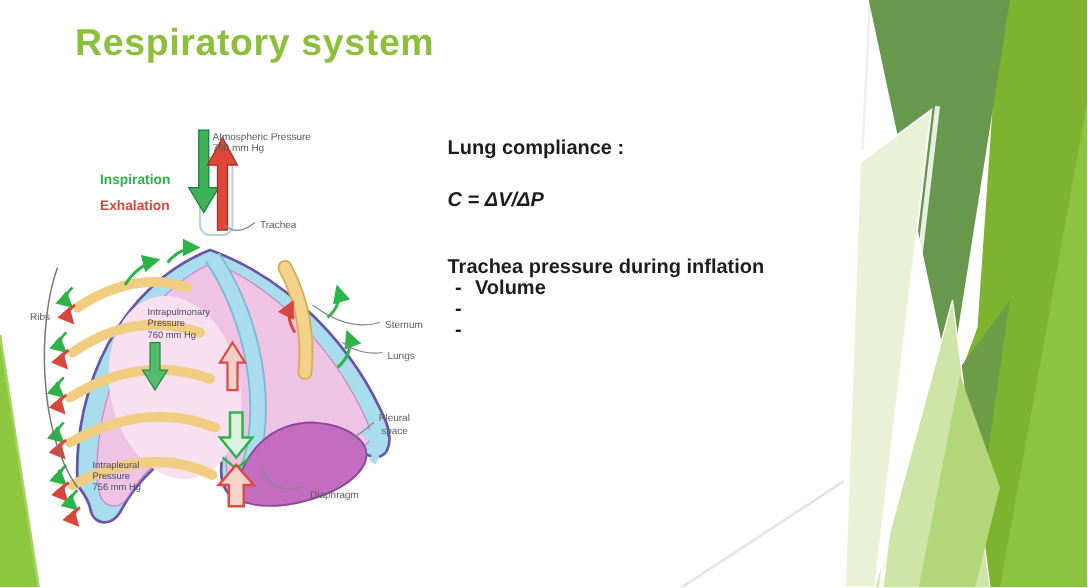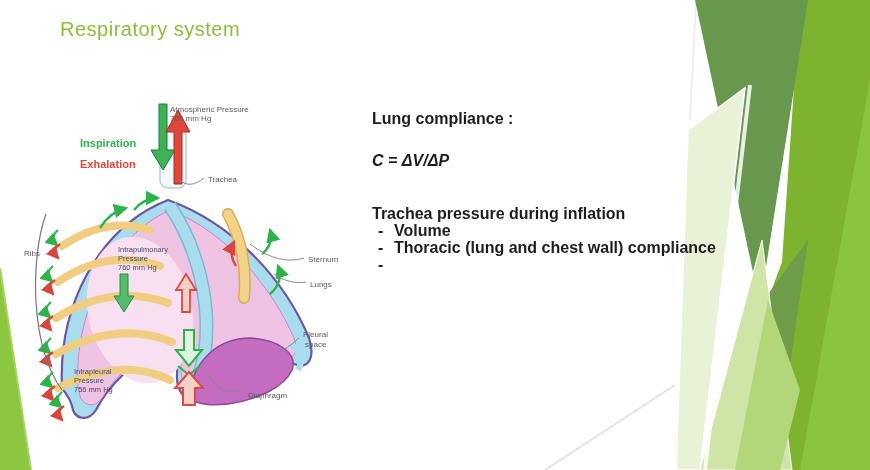--- a/index.html
+++ b/index.html
@@ -2,25 +2,25 @@
 <html><head>
 <meta charset="utf-8">
 <style>
   html,body{margin:0;padding:0;background:#ffffff;}
   .slide{
     position:relative;width:870px;height:470px;background:#ffffff;
     overflow:hidden;font-family:"Liberation Sans",sans-serif;
   }
   .slide-title{
     position:absolute;left:60px;top:18px;
-    font-size:20px;font-weight:normal;color:#8cbf3b;letter-spacing:.5px;
+    font-size:30px;font-weight:bold;color:#8cbf3b;letter-spacing:.5px;
     z-index:6;white-space:nowrap;
   }
   .textblock{
-    position:absolute;left:372px;top:110px;z-index:5;
+    position:absolute;left:358px;top:110px;z-index:5;
     color:#1d1d1d;font-weight:bold;font-size:16px;line-height:17px;
   }
   .textblock .tline{white-space:nowrap;margin:0;}
   .mt25{margin-top:25px !important;font-style:italic;}
   .mt36{margin-top:36px !important;}
   .bullet{display:flex;white-space:nowrap;}
   .bullet .dash{width:16px;padding-left:6px;flex:0 0 auto;}
   .deco,.corner,.diagram{position:absolute;display:block;}
   .deco{right:0;top:0;z-index:1;}
   .corner{left:0;top:262px;z-index:1;}
@@ -157,20 +157,19 @@
   <div class="textblock">
     <div class="tline">Lung compliance :</div>
     <div class="tline mt25">C = ΔV/ΔP</div>
     <div class="tline mt36">Trachea pressure during inflation</div>
     <div class="bullet">
       <span class="dash">-</span>
       <span>Volume</span>
     </div>
     <div class="bullet">
       <span class="dash">-</span>
-      <span>Thoracic (lung and chest wall) compliance</span>
     </div>
     <div class="bullet">
       <span class="dash">-</span>
     </div>
   </div>
 
 </div>
 
 </body></html>

